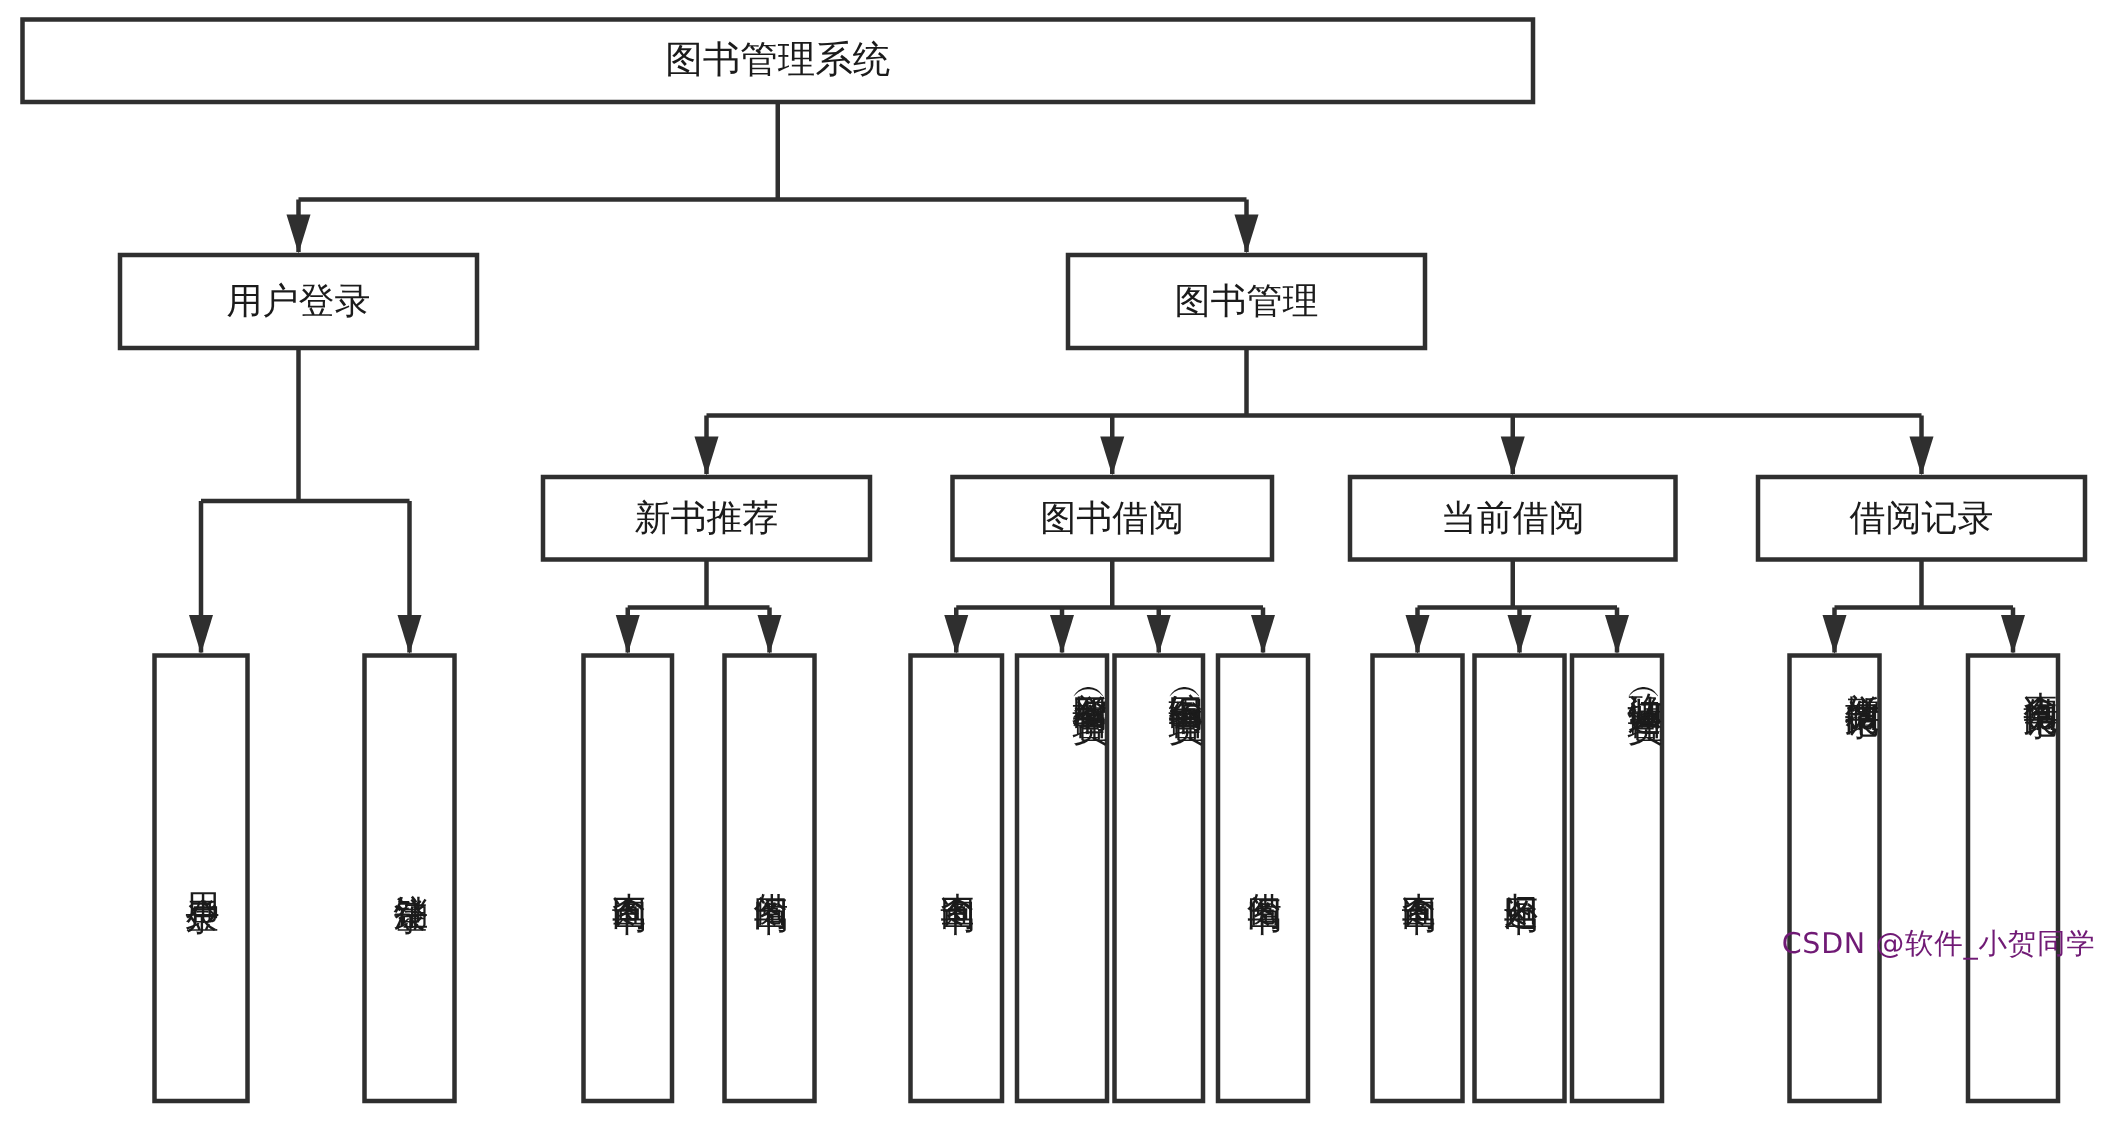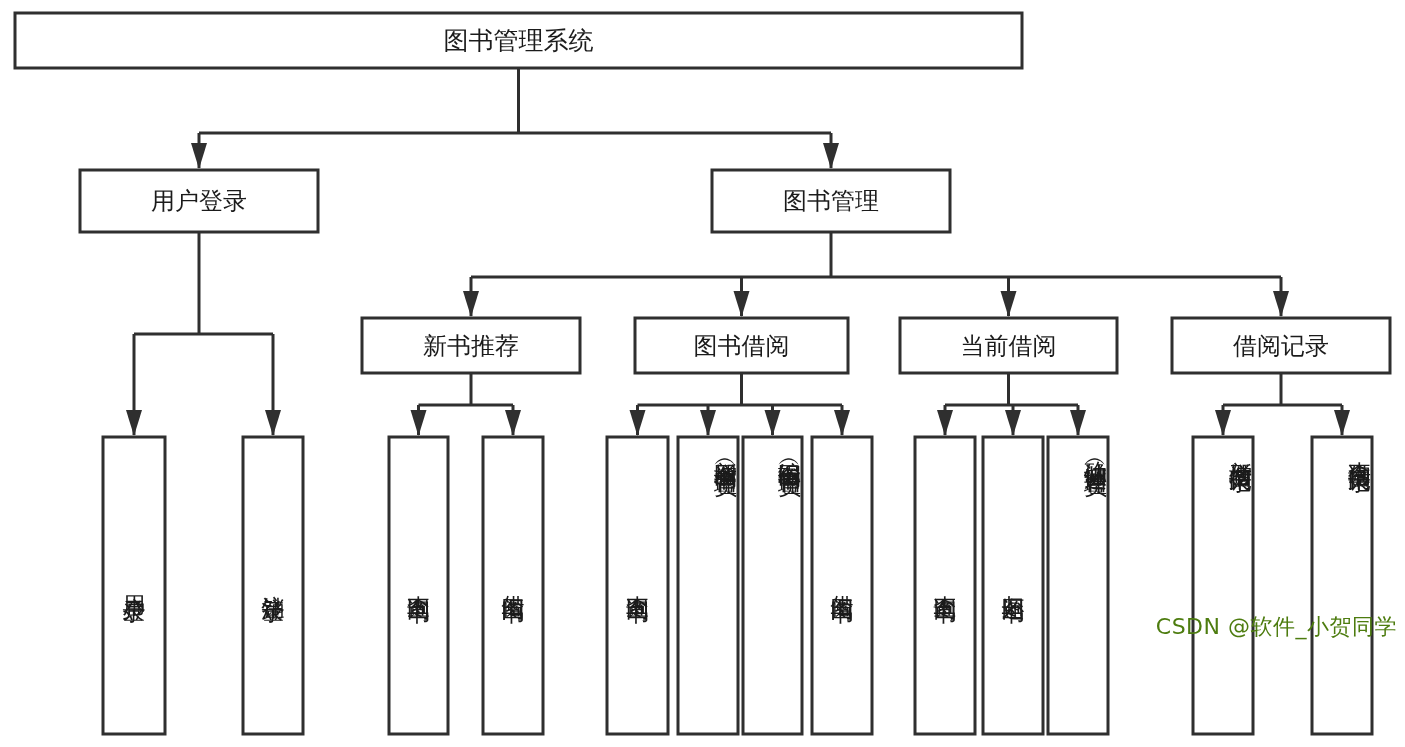--- a/index.html
+++ b/index.html
@@ -67,22 +67,22 @@
     color: #1b1b1b;
     white-space: nowrap;
     text-align: center;
     pointer-events: none;
   }
   .watermark {
     position: absolute;
     right: 8px;
     bottom: 6px;
     font-family: "DejaVu Sans", "Liberation Sans", sans-serif;
-    font-size: 22px;
-    color: #4d7c0f;
+    font-size: 19px;
+    color: #701a75;
     letter-spacing: 0.5px;
     white-space: nowrap;
   }
 </style>
 </head>
 <body>
 
 <div id="diagram-root">
   <svg class="diagram-canvas" viewBox="0 0 1405 747">
     <g id="connector-layer">

